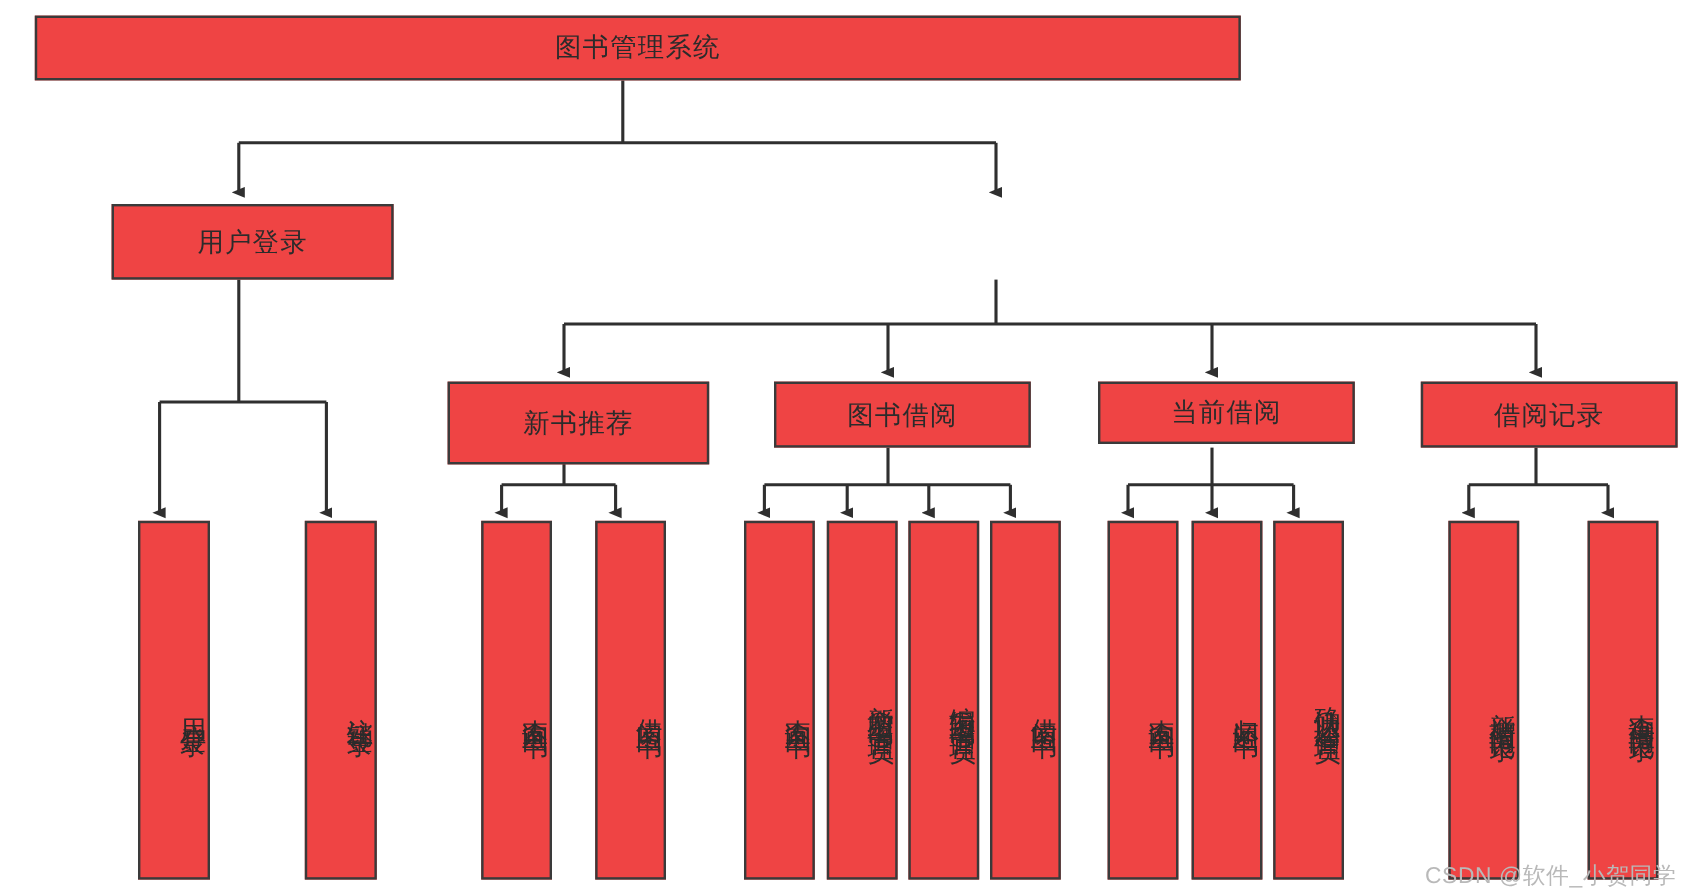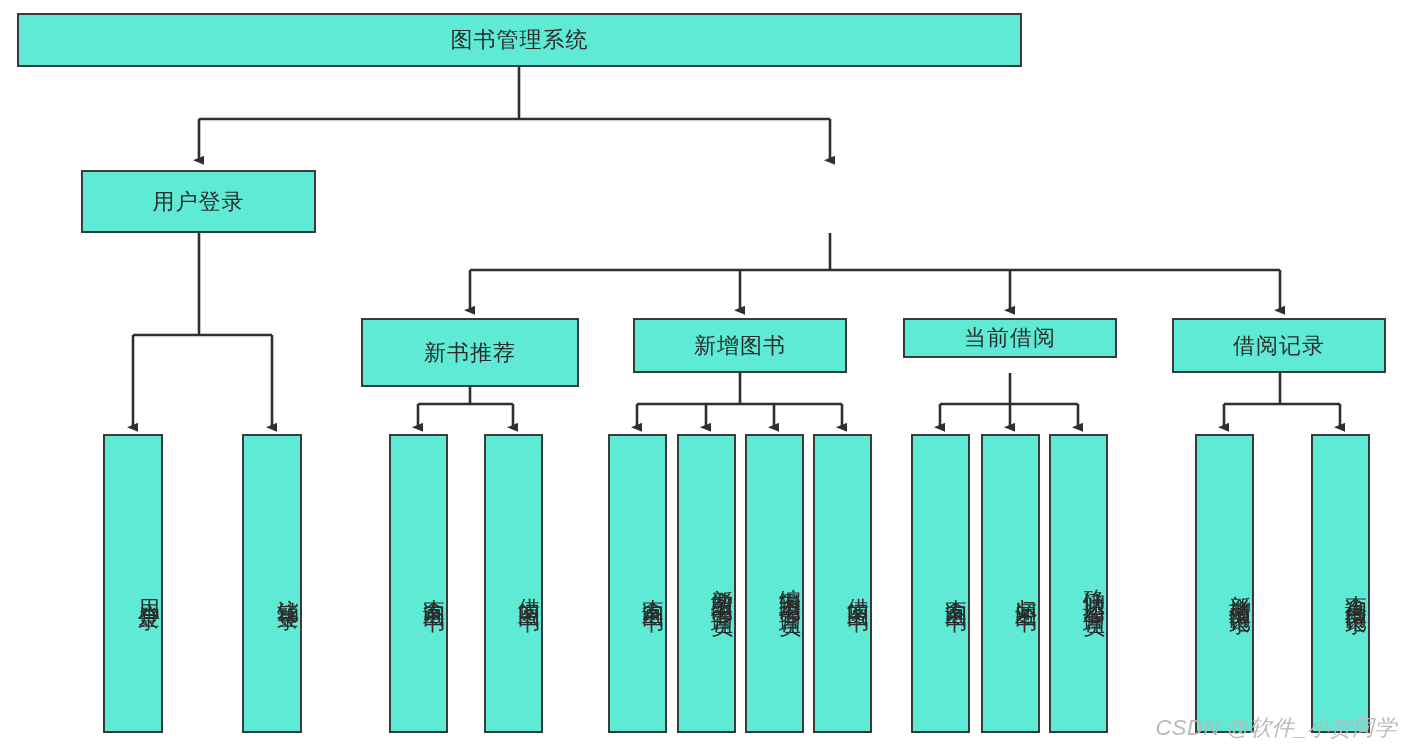--- a/index.html
+++ b/index.html
@@ -17,25 +17,26 @@
   svg#wires{
     position:absolute;
     left:0; top:0;
     width:1405px; height:747px;
     pointer-events:none;
   }
   .node{
     position:absolute;
     box-sizing:border-box;
     border:2.5px solid #3a3a3a;
-    background:#5eead4;
+    background:#ef4444;
     display:flex;
     align-items:center;
     justify-content:center;
     color:#2b2b2b;
+    margin-left:12px;
   }
   .node.h{
     font-size:22px;
     letter-spacing:1px;
   }
   .node.v{
     writing-mode:vertical-rl;
     text-orientation:upright;
     font-size:22px;
     letter-spacing:4px;
@@ -48,25 +49,24 @@
     writing-mode:vertical-rl;
     text-orientation:upright;
     display:block;
     white-space:nowrap;
   }
   .root{font-size:23px;}
   .watermark{
     position:absolute;
     right:8px;
     bottom:4px;
-    font-size:22px;
+    font-size:19px;
     color:#b9b9b9;
     letter-spacing:0.5px;
     white-space:nowrap;
-    font-style:italic;
   }
 </style>
 </head>
 <body>
 
 <div id="stage">
 
   <svg id="wires" viewBox="0 0 1405 747">
     <defs>
       <marker id="arrow" markerWidth="11" markerHeight="11" refX="4.2" refY="5" orient="auto" markerUnits="userSpaceOnUse">
@@ -125,23 +125,23 @@
   </div>
 
   <div class="node h" style="left:81px;top:170px;width:235px;height:63px;">
     <span>用户登录</span>
   </div>
 
   <div class="node h" style="left:361px;top:318px;width:218px;height:69px;">
     <span>新书推荐</span>
   </div>
   <div class="node h" style="left:633px;top:318px;width:214px;height:55px;">
-    <span>新增图书</span>
+    <span>图书借阅</span>
   </div>
-  <div class="node h" style="left:903px;top:318px;width:214px;height:40px;">
+  <div class="node h" style="left:903px;top:318px;width:214px;height:52px;">
     <span>当前借阅</span>
   </div>
   <div class="node h" style="left:1172px;top:318px;width:214px;height:55px;">
     <span>借阅记录</span>
   </div>
 
   <div class="node v" style="left:103px;top:434px;width:60px;height:299px;">
     <span class="vtxt">用户登录</span>
   </div>
   <div class="node v" style="left:242px;top:434px;width:60px;height:299px;">

